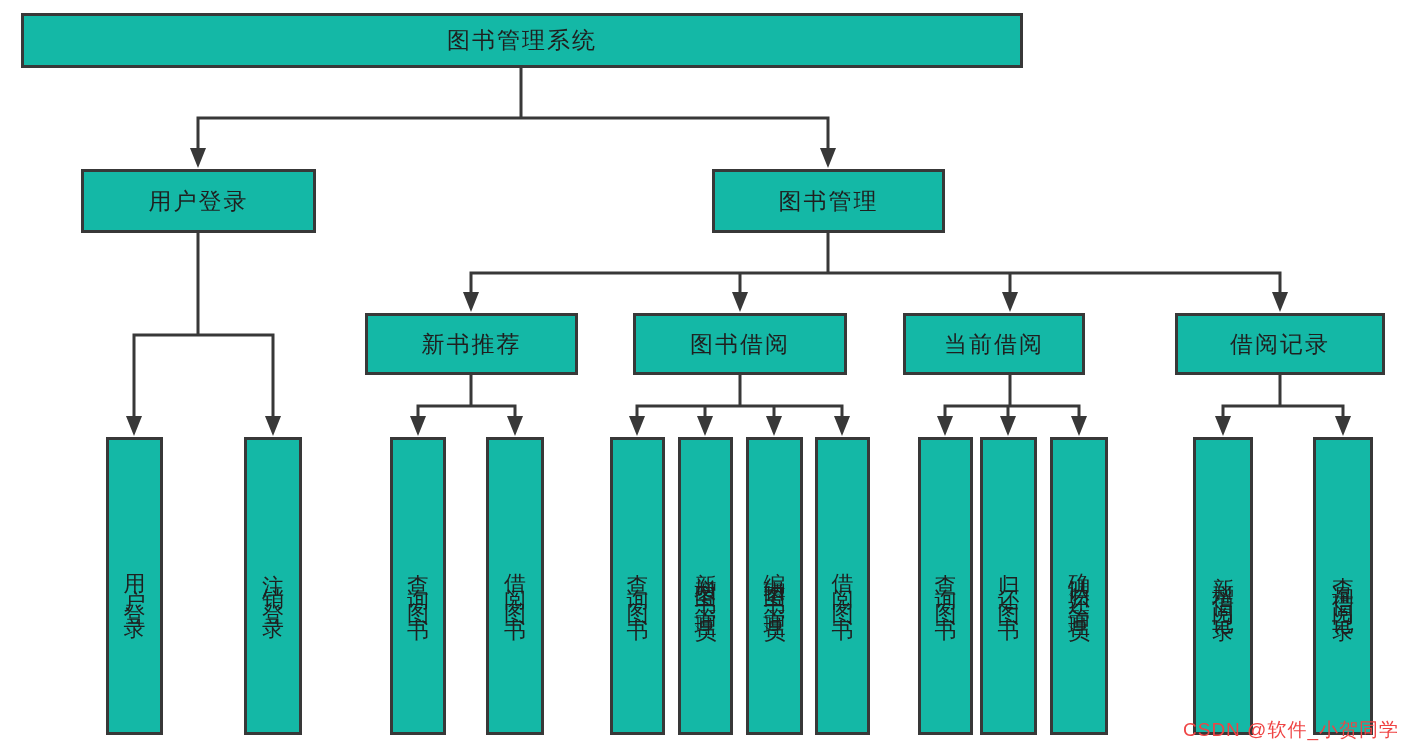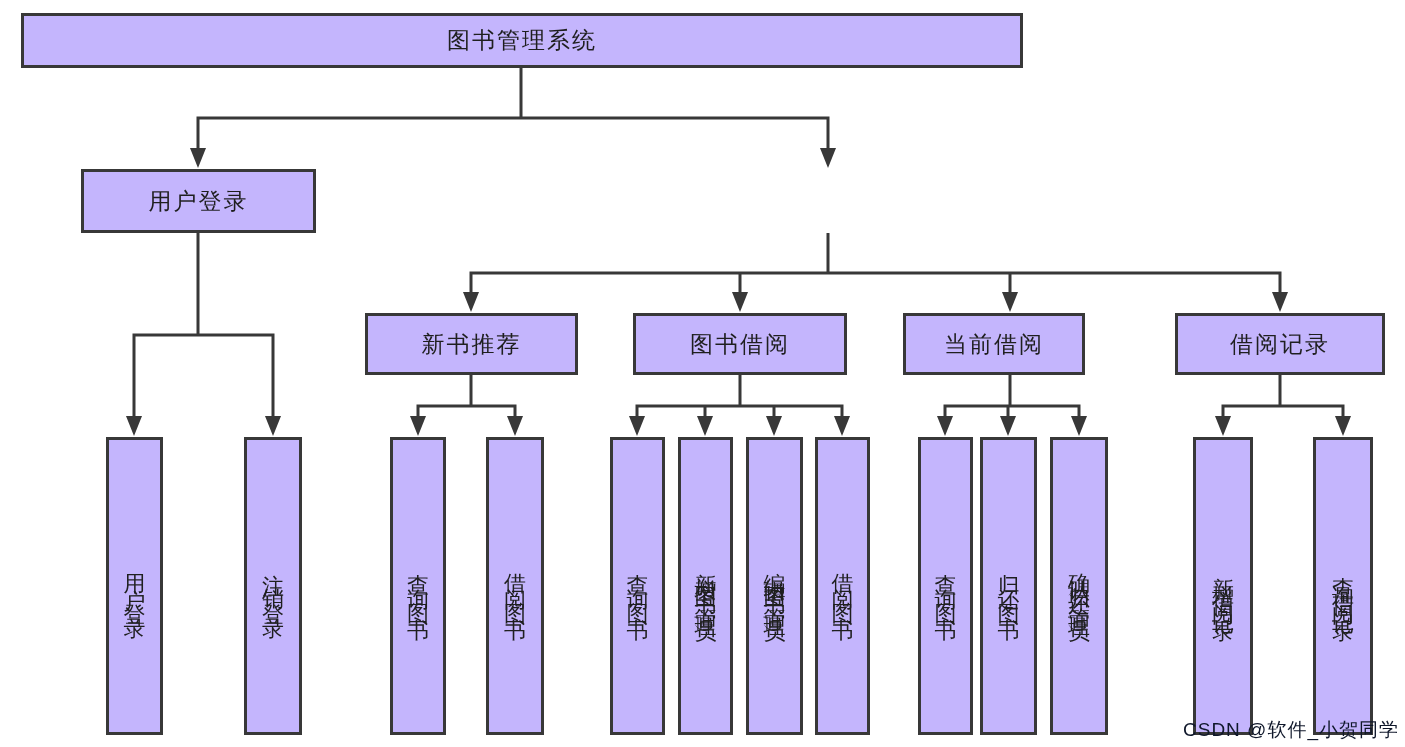--- a/index.html
+++ b/index.html
@@ -28,21 +28,21 @@
     fill: none;
   }
   .connector-layer polygon {
     fill: #383838;
     stroke: none;
   }
   .node {
     position: absolute;
     box-sizing: border-box;
     border: 3px solid #383838;
-    background: #c4b5fd;
+    background: #14b8a6;
     display: flex;
     align-items: center;
     justify-content: center;
     text-align: center;
   }
   .hdr span {
     font-size: 23px;
     letter-spacing: 2px;
     color: #1f1f1f;
     white-space: nowrap;
@@ -56,21 +56,21 @@
   }
   .leaf.s4 span { letter-spacing: 15px; }
   .leaf.s6 span { letter-spacing: 9px; }
   .leaf.s9 span { letter-spacing: 7px; }
   .watermark {
     position: absolute;
     left: 1183px;
     top: 717px;
     font-size: 19px;
     letter-spacing: 1px;
-    color: #0f172a;
+    color: #ef4444;
     white-space: nowrap;
   }
 </style>
 </head>
 <body>
 
 <div class="canvas">
 
   <svg class="connector-layer" viewBox="0 0 1405 747" xmlns="http://www.w3.org/2000/svg">
 
@@ -107,20 +107,23 @@
     <polygon points="1215,416 1231,416 1223,436"></polygon>
     <polygon points="1335,416 1351,416 1343,436"></polygon>
   </svg>
 
   <div class="node hdr" style="left:21px; top:13px; width:1002px; height:55px;">
     <span>图书管理系统</span>
   </div>
 
   <div class="node hdr" style="left:81px; top:169px; width:235px; height:64px;">
     <span>用户登录</span>
+  </div>
+  <div class="node hdr" style="left:712px; top:169px; width:233px; height:64px;">
+    <span>图书管理</span>
   </div>
 
   <div class="node hdr" style="left:365px; top:313px; width:213px; height:62px;">
     <span>新书推荐</span>
   </div>
   <div class="node hdr" style="left:633px; top:313px; width:214px; height:62px;">
     <span>图书借阅</span>
   </div>
   <div class="node hdr" style="left:903px; top:313px; width:182px; height:62px;">
     <span>当前借阅</span>

